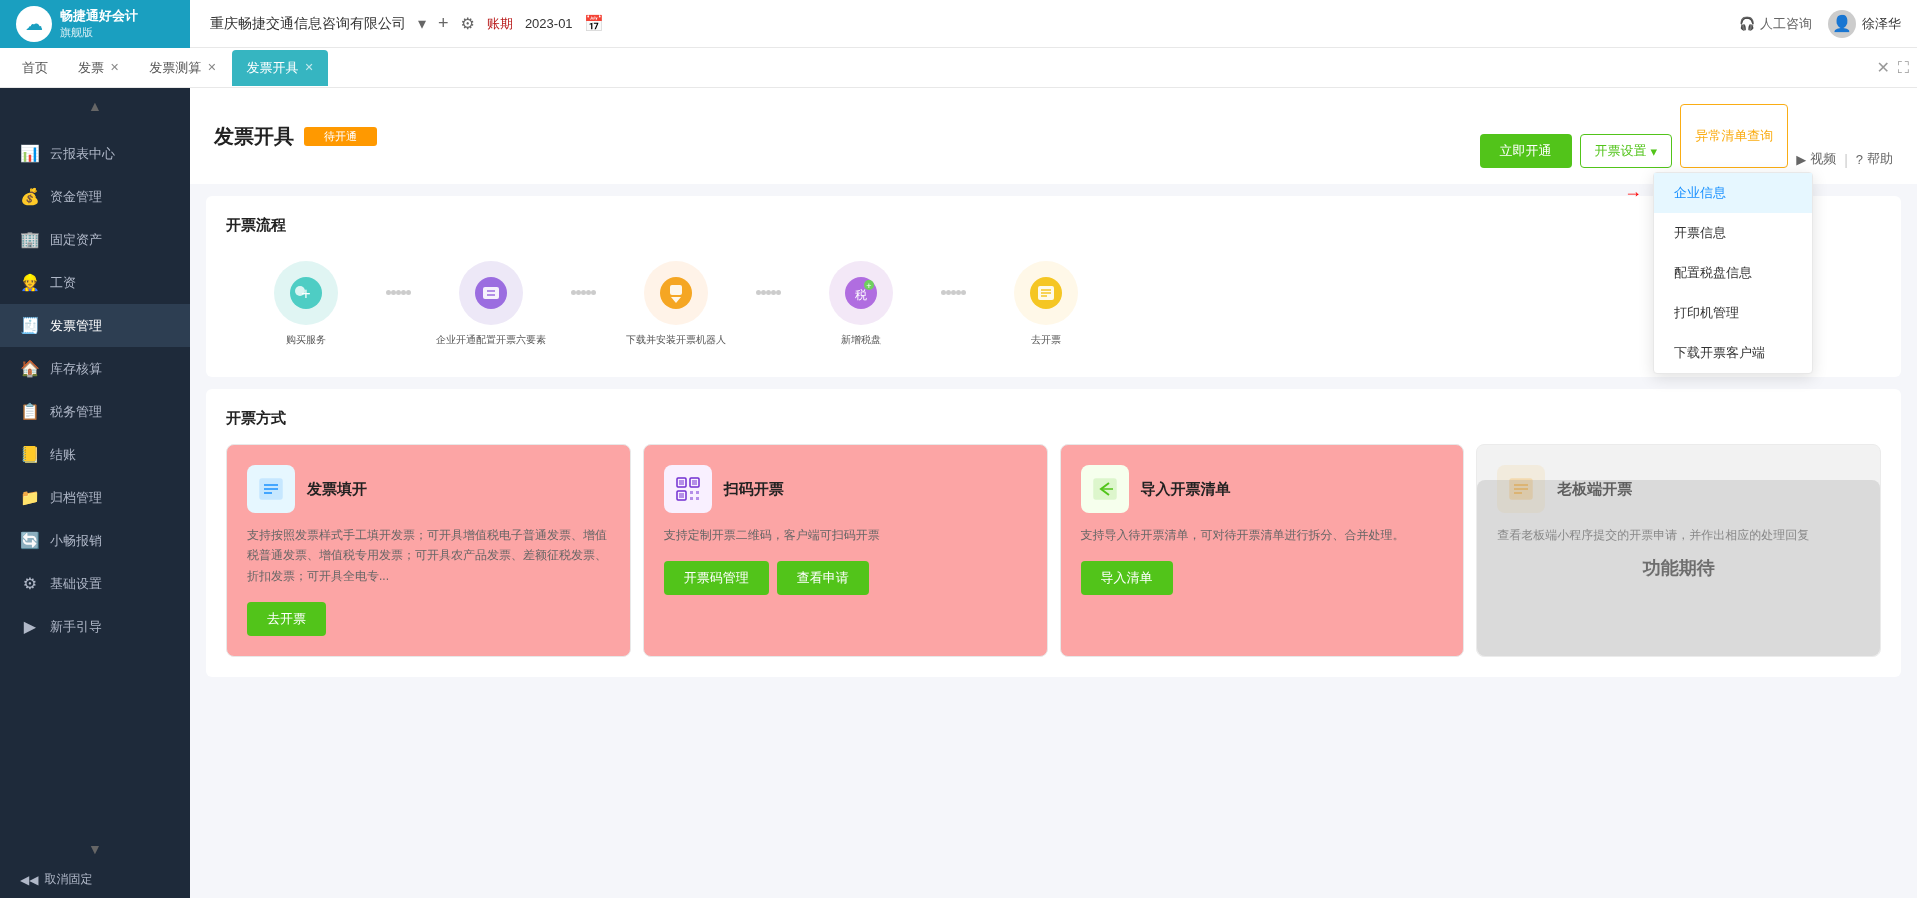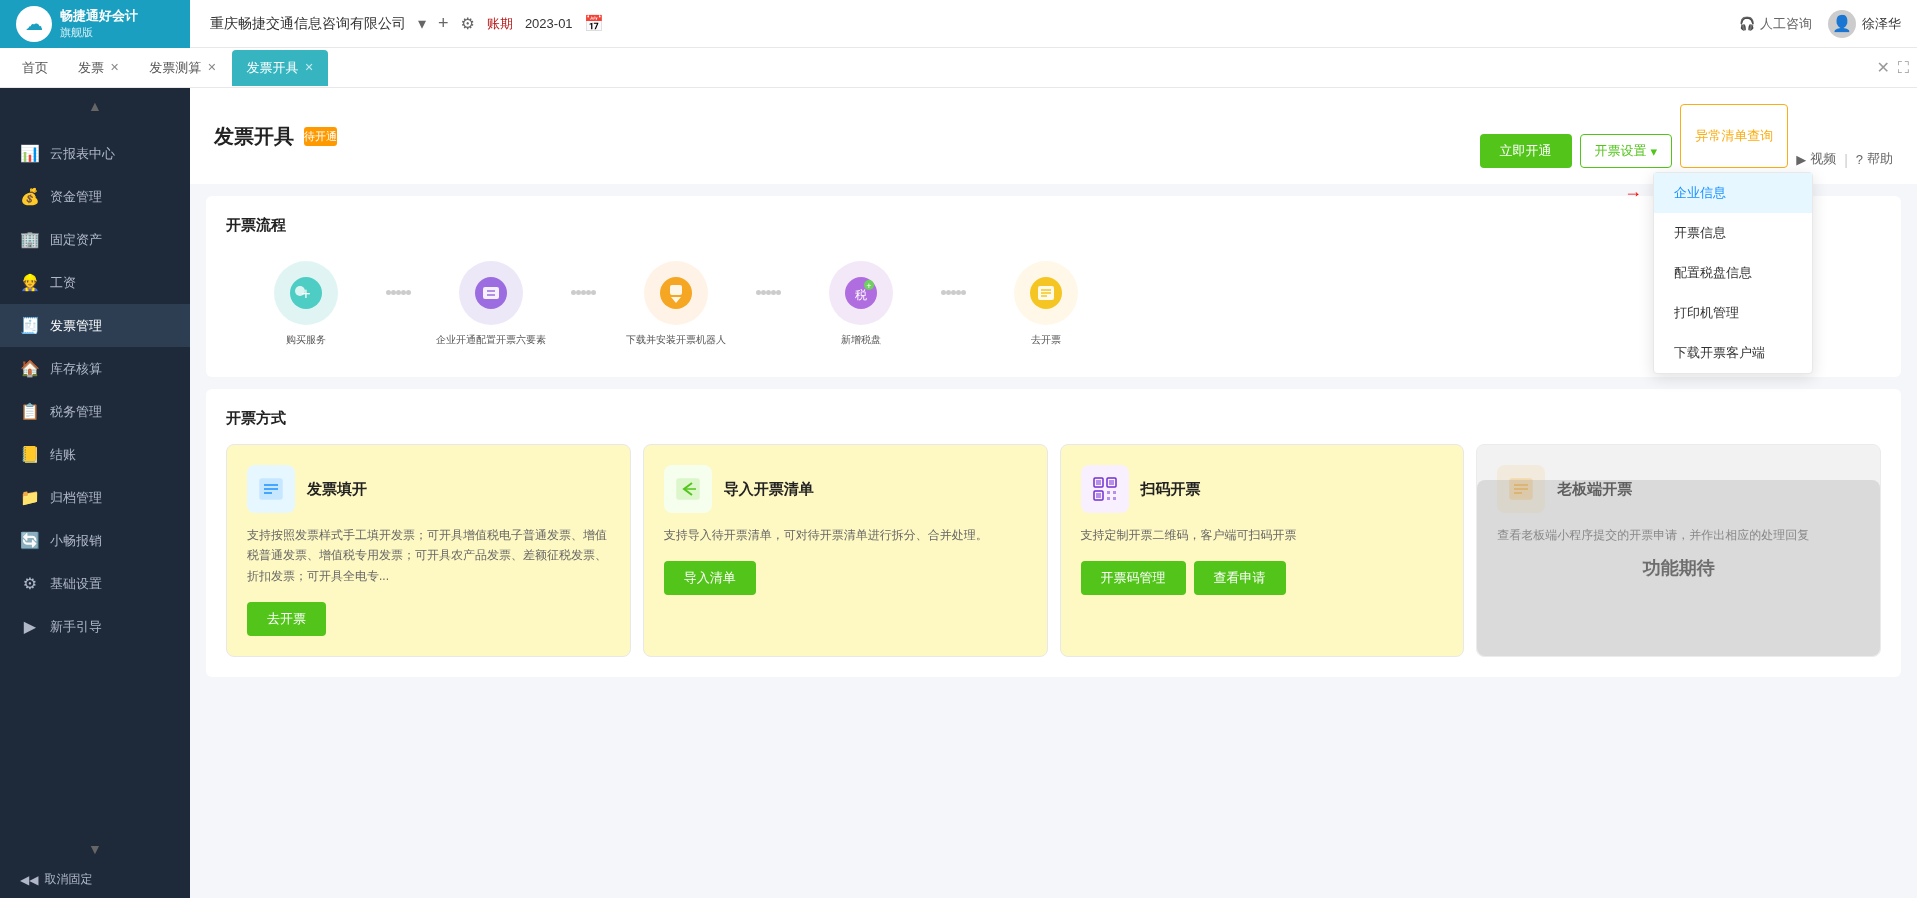--- a/index.html
+++ b/index.html
@@ -61,21 +61,21 @@
 
     
     .page-header {
       display: flex; align-items: center; justify-content: space-between;
       padding: 16px 24px; background: #fff; margin-bottom: 0;
     }
     .page-title-area { display: flex; align-items: center; gap: 10px; }
     .page-title { font-size: 20px; font-weight: bold; color: #222; }
     .status-badge {
       background: #f90; color: #fff; font-size: 11px;
-      padding: 2px 0; border-radius: 3px; font-weight: 500;
+      padding: 2px 20px; border-radius: 3px; font-weight: 500;
     }
     .header-actions { display: flex; align-items: flex-end; gap: 8px; position: relative; }
     .btn-primary { background: #52c41a; color: #fff; border: none; padding: 8px 20px; border-radius: 4px; cursor: pointer; font-size: 13px; }
     .btn-outline-green {
       background: #fff; color: #52c41a; border: 1px solid #52c41a;
       padding: 7px 14px; border-radius: 4px; cursor: pointer; font-size: 13px;
       display: flex; align-items: center; gap: 4px;
     }
     .btn-outline-yellow {
       background: #fff; color: #faad14; border: 1px solid #faad14;
@@ -112,21 +112,21 @@
       font-size: 28px;
     }
     .flow-step-label { font-size: 10px; color: #555; text-align: center; }
     .flow-connector { display: flex; align-items: center; margin-bottom: 24px; }
     .dot { width: 5px; height: 5px; background: #ccc; border-radius: 50%; }
 
     
     .methods-grid { display: grid; grid-template-columns: repeat(4, 1fr); gap: 12px; }
     .method-card {
       border: 1px solid #e8e8e8; border-radius: 8px; padding: 20px;
-      background: #fef9c3; position: relative;
+      background: #fca5a5; position: relative;
     }
     .method-card.disabled { background: #f0f0f0; opacity: 0.85; }
     .method-header { display: flex; align-items: center; gap: 12px; margin-bottom: 12px; }
     .method-icon { width: 48px; height: 48px; border-radius: 8px; display: flex; align-items: center; justify-content: center; font-size: 24px; }
     .method-icon-blue { background: #e6f7ff; color: #1890ff; }
     .method-icon-green { background: #f6ffed; color: #52c41a; }
     .method-icon-purple { background: #f9f0ff; color: #722ed1; }
     .method-title { font-size: 15px; font-weight: bold; color: #222; }
     .method-desc { font-size: 12px; color: #666; line-height: 1.7; margin-bottom: 16px; }
     .btn-action { background: #52c41a; color: #fff; border: none; padding: 8px 20px; border-radius: 4px; cursor: pointer; font-size: 13px; }
@@ -415,35 +415,20 @@
                   <rect x="3" y="4" width="22" height="20" rx="2" fill="#1890ff" opacity="0.15" stroke="#1890ff" stroke-width="1.5"></rect>
                   <line x1="7" y1="10" x2="21" y2="10" stroke="#1890ff" stroke-width="1.5"></line>
                   <line x1="7" y1="14" x2="21" y2="14" stroke="#1890ff" stroke-width="1.5"></line>
                   <line x1="7" y1="18" x2="15" y2="18" stroke="#1890ff" stroke-width="1.5"></line>
                 </svg>
             </div>
             <span class="method-title">发票填开</span>
           </div>
           <div class="method-desc">支持按照发票样式手工填开发票；可开具增值税电子普通发票、增值税普通发票、增值税专用发票；可开具农产品发票、差额征税发票、折扣发票；可开具全电专...</div>
           <button class="btn-action">去开票</button>
-        </div>
-
-        <div class="method-card">
-          <div class="method-header">
-            <div class="method-icon method-icon-green">
-              <svg width="28" height="28" viewBox="0 0 28 28">
-                  <rect x="3" y="4" width="22" height="20" rx="2" fill="#52c41a" opacity="0.15" stroke="#52c41a" stroke-width="1.5"></rect>
-                  <path d="M18 8 L10 14 L18 20" stroke="#52c41a" stroke-width="2" fill="none"></path>
-                  <line x1="10" y1="14" x2="22" y2="14" stroke="#52c41a" stroke-width="1.5"></line>
-                </svg>
-            </div>
-            <span class="method-title">导入开票清单</span>
-          </div>
-          <div class="method-desc">支持导入待开票清单，可对待开票清单进行拆分、合并处理。</div>
-          <button class="btn-action">导入清单</button>
         </div>
 
         <div class="method-card">
           <div class="method-header">
             <div class="method-icon method-icon-purple">
               <svg width="28" height="28" viewBox="0 0 28 28">
                   <rect x="3" y="3" width="9" height="9" rx="1" fill="none" stroke="#722ed1" stroke-width="1.5"></rect>
                   <rect x="5" y="5" width="5" height="5" fill="#722ed1" opacity="0.5"></rect>
                   <rect x="16" y="3" width="9" height="9" rx="1" fill="none" stroke="#722ed1" stroke-width="1.5"></rect>
                   <rect x="18" y="5" width="5" height="5" fill="#722ed1" opacity="0.5"></rect>
@@ -457,20 +442,35 @@
             </div>
             <span class="method-title">扫码开票</span>
           </div>
           <div class="method-desc">支持定制开票二维码，客户端可扫码开票</div>
           <div style="display:flex;gap:8px;">
             <button class="btn-action">开票码管理</button>
             <button class="btn-action">查看申请</button>
           </div>
         </div>
 
+        <div class="method-card">
+          <div class="method-header">
+            <div class="method-icon method-icon-green">
+              <svg width="28" height="28" viewBox="0 0 28 28">
+                  <rect x="3" y="4" width="22" height="20" rx="2" fill="#52c41a" opacity="0.15" stroke="#52c41a" stroke-width="1.5"></rect>
+                  <path d="M18 8 L10 14 L18 20" stroke="#52c41a" stroke-width="2" fill="none"></path>
+                  <line x1="10" y1="14" x2="22" y2="14" stroke="#52c41a" stroke-width="1.5"></line>
+                </svg>
+            </div>
+            <span class="method-title">导入开票清单</span>
+          </div>
+          <div class="method-desc">支持导入待开票清单，可对待开票清单进行拆分、合并处理。</div>
+          <button class="btn-action">导入清单</button>
+        </div>
+
         <div class="method-card disabled">
           <div class="method-header">
             <div class="method-icon" style="background:#f0e8d8;">
               <svg width="28" height="28" viewBox="0 0 28 28">
                   <rect x="3" y="4" width="22" height="20" rx="2" fill="#f5a623" opacity="0.3" stroke="#f5a623" stroke-width="1.5"></rect>
                   <line x1="7" y1="10" x2="21" y2="10" stroke="#f5a623" stroke-width="1.5"></line>
                   <line x1="7" y1="14" x2="21" y2="14" stroke="#f5a623" stroke-width="1.5"></line>
                   <line x1="7" y1="18" x2="15" y2="18" stroke="#f5a623" stroke-width="1.5"></line>
                 </svg>
             </div>

